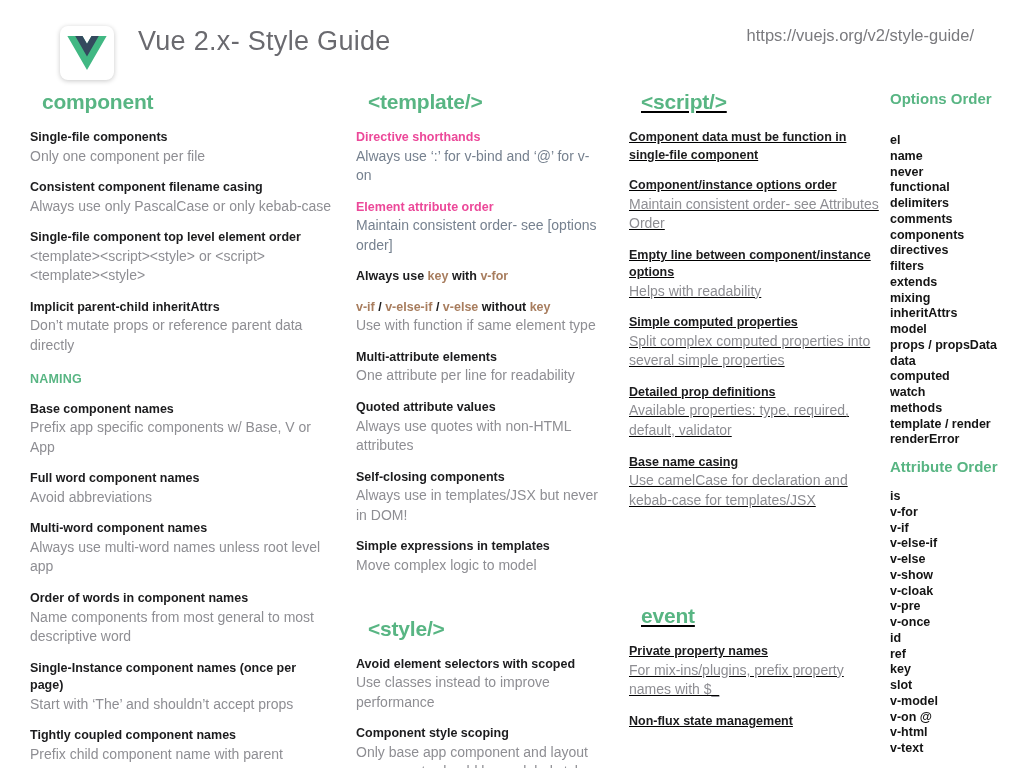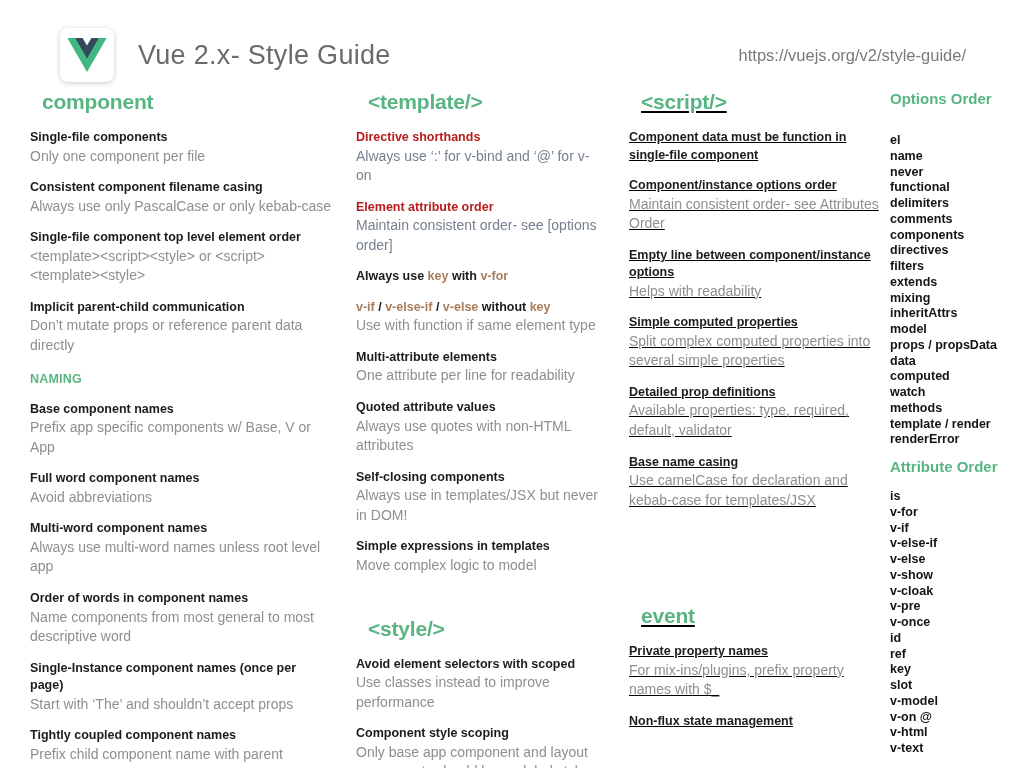--- a/index.html
+++ b/index.html
@@ -1,21 +1,21 @@
 <!DOCTYPE html>
 <html><head>
 <meta charset="utf-8">
 <style>
   html,body{margin:0;padding:0;}
   body{
     width:1024px;height:768px;background:#ffffff;position:relative;overflow:hidden;
     font-family:"Liberation Sans",sans-serif;-webkit-font-smoothing:antialiased;
   }
   
-  .header{position:absolute;top:26px;left:32px;right:58px;height:58px;display:flex;align-items:center;padding-left:28px;}
+  .header{position:absolute;top:26px;left:32px;right:50px;height:58px;display:flex;padding-left:28px;}
   .logo-card{width:54px;height:54px;border-radius:8px;background:#fff;
     box-shadow:0 1px 5px rgba(0,0,0,.22);display:flex;align-items:center;justify-content:center;flex:0 0 auto;}
   .logo-card svg{width:40px;height:34px;display:block;}
   .page-title{margin-left:24px;font-size:27px;color:#6a6a6f;letter-spacing:.3px;font-weight:400;}
   .site-url{margin-left:auto;font-size:16.5px;color:#7a7a7e;}
   
   .col{position:absolute;top:90px;}
   [data-col="0"]{left:30px;width:302px;}
   [data-col="1"]{left:356px;width:248px;}
   [data-col="2"]{left:629px;width:256px;text-decoration:underline;}
@@ -23,21 +23,21 @@
   .col-heading{margin:0 0 15px 12px;font-size:21px;font-weight:bold;color:#58b583;letter-spacing:-.2px;}
   [data-col="3"] .col-heading{font-size:15px;margin:0 0 26px 0;letter-spacing:0;}
   [data-col="1"] .section:nth-of-type(2){margin-top:41px;}
   [data-col="2"] .section:nth-of-type(2){margin-top:94px;}
   [data-col="3"] .section:nth-of-type(2){margin-top:10px;}
   [data-col="3"] .section:nth-of-type(2) .col-heading{margin-bottom:14px;}
   
   .entry{margin-bottom:13px;}
   .entry-title{font-size:12.5px;font-weight:bold;color:#1c1c1e;line-height:1.4;}
   .entry-body{font-size:14px;color:#8e8e93;line-height:1.4;}
-  .entry.slate .entry-title{color:#b91c1c;}
+  .entry.slate .entry-title{color:#ec4899;}
   .entry.slate .entry-body{color:#76818f;}
   .naming-label{font-size:12.5px;font-weight:bold;color:#58b583;margin:16px 0 15px;letter-spacing:.2px;}
   .seg-bold{font-weight:bold;color:#1c1c1e;}
   .seg-brown{font-weight:bold;color:#a87d5e;}
   .seg-red{color:#a8432e;}
   
   .list-item{font-size:12.5px;font-weight:bold;color:#141414;line-height:1.26;}
 </style>
 </head>
 <body>
@@ -62,21 +62,21 @@
       </div>
       <div class="entry">
         <div class="entry-title">Consistent component filename casing</div>
         <div class="entry-body">Always use only PascalCase or only kebab-case</div>
       </div>
       <div class="entry">
         <div class="entry-title">Single-file component top level element order</div>
         <div class="entry-body">&lt;template&gt;&lt;script&gt;&lt;style&gt; or &lt;script&gt;&lt;template&gt;&lt;style&gt;</div>
       </div>
       <div class="entry">
-        <div class="entry-title">Implicit parent-child communication</div>
+        <div class="entry-title">Implicit parent-child inheritAttrs</div>
         <div class="entry-body">Don’t mutate props or reference parent data directly</div>
       </div>
       <div class="naming-label">NAMING</div>
       <div class="entry">
         <div class="entry-title">Base component names</div>
         <div class="entry-body">Prefix app specific components w/ Base, V or App</div>
       </div>
       <div class="entry">
         <div class="entry-title">Full word component names</div>
         <div class="entry-body">Avoid abbreviations</div>

